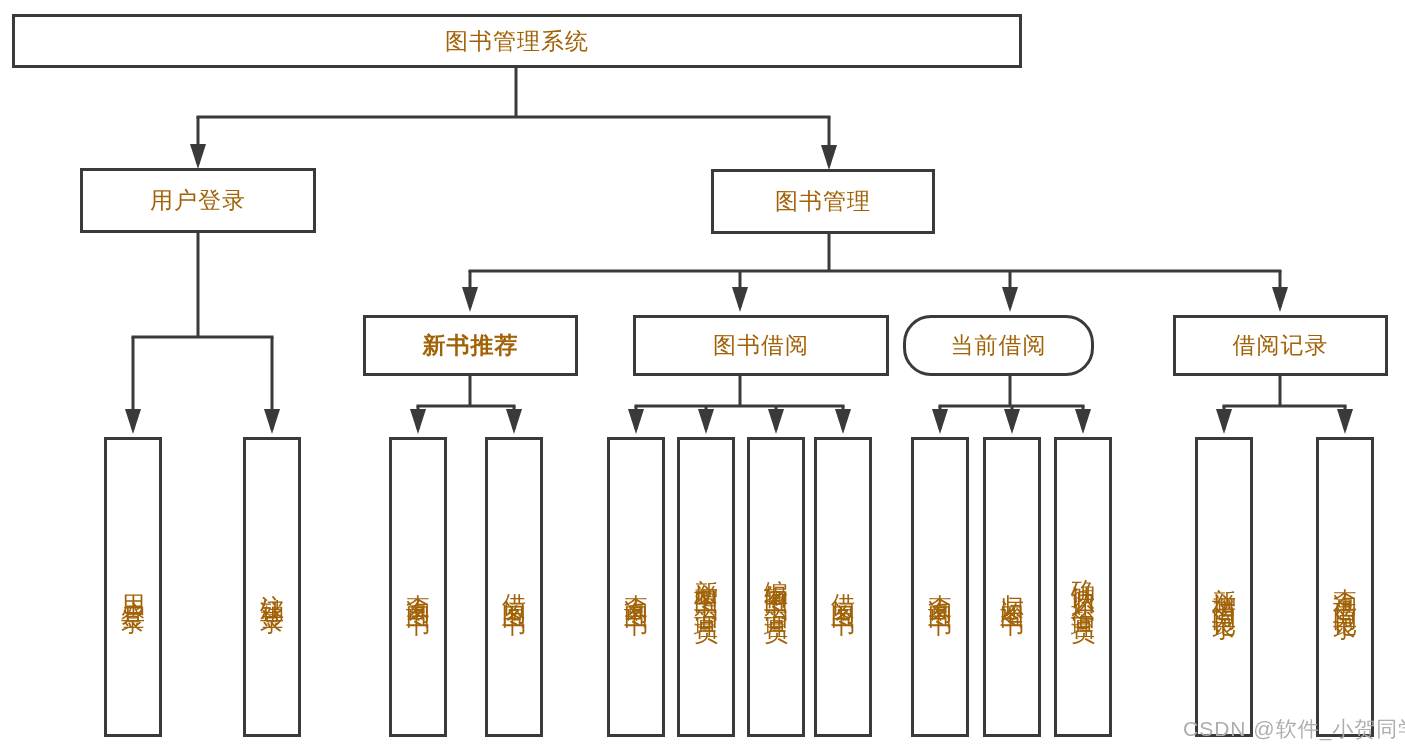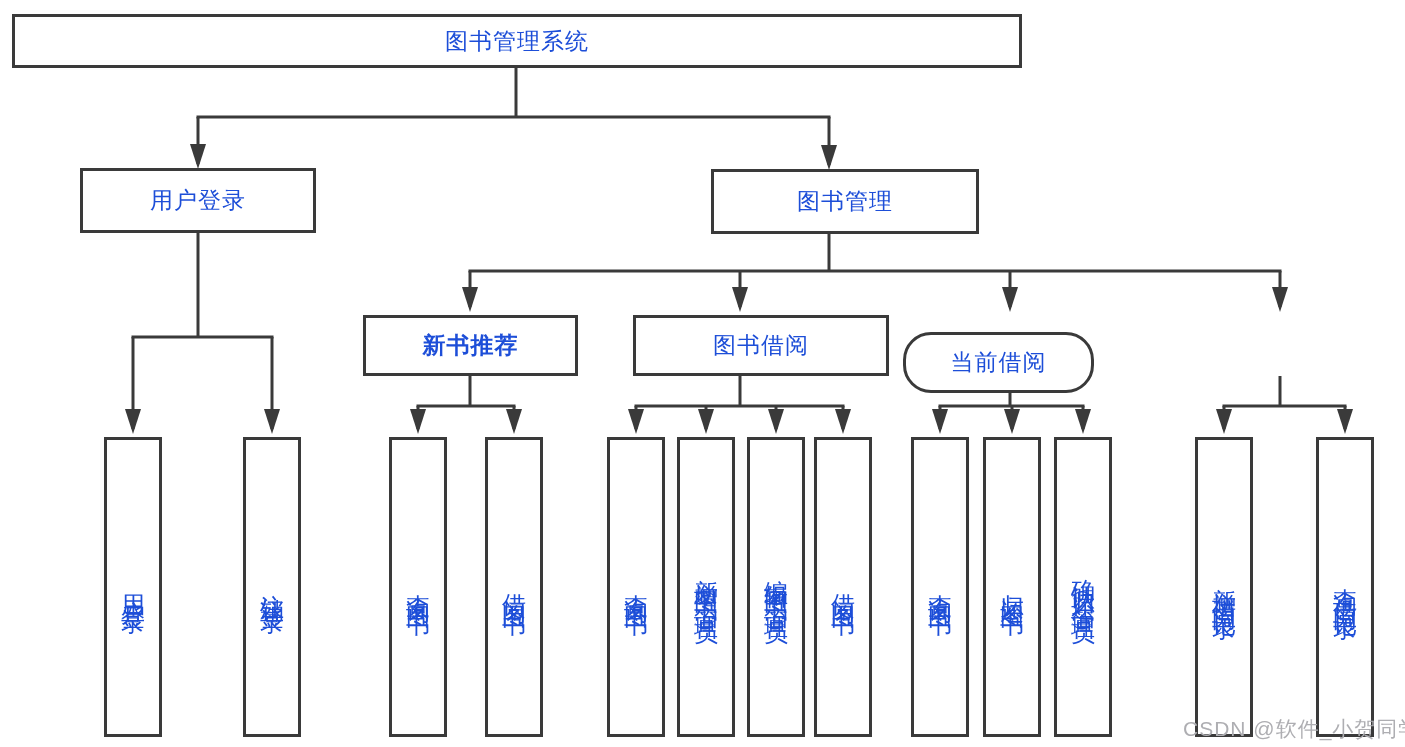--- a/index.html
+++ b/index.html
@@ -19,21 +19,21 @@
     position: absolute;
     left: 0;
     top: 0;
     z-index: 0;
   }
   .node {
     position: absolute;
     box-sizing: border-box;
     border: 3px solid #3a3a3a;
     background: #ffffff;
-    color: #1d4ed8;
+    color: #a16207;
     display: flex;
     align-items: center;
     justify-content: center;
     z-index: 1;
     line-height: 1;
   }
   .hlabel {
     font-size: 23px;
     letter-spacing: 1px;
   }
@@ -117,32 +117,35 @@
     </g>
   </svg>
 
   <div class="node root-label" style="left:12px; top:14px; width:1010px; height:54px;">
     <span>图书管理系统</span>
   </div>
 
   <div class="node hlabel" style="left:80px; top:168px; width:236px; height:65px;">
     <span>用户登录</span>
   </div>
-  <div class="node hlabel" style="left:711px; top:169px; width:268px; height:65px;align-items:center;">
+  <div class="node hlabel" style="left:711px; top:169px; width:224px; height:65px;align-items:center;">
     <span>图书管理</span>
   </div>
 
   <div class="node hlabel" style="left:363px; top:315px; width:215px; height:61px;font-weight:bold;">
     <span>新书推荐</span>
   </div>
   <div class="node hlabel" style="left:633px; top:315px; width:256px; height:61px;">
     <span>图书借阅</span>
   </div>
-  <div class="node hlabel" style="left:903px; top:332px; width:191px; height:61px;border-radius:28px;">
+  <div class="node hlabel" style="left:903px; top:315px; width:191px; height:61px;border-radius:28px;">
     <span>当前借阅</span>
+  </div>
+  <div class="node hlabel" style="left:1173px; top:315px; width:215px; height:61px;">
+    <span>借阅记录</span>
   </div>
 
   <div class="node leaf" style="left:104px; top:437px; width:58px; height:300px;">
     <span>用户登录</span>
   </div>
   <div class="node leaf" style="left:243px; top:437px; width:58px; height:300px;">
     <span>注销登录</span>
   </div>
 
   <div class="node leaf" style="left:389px; top:437px; width:58px; height:300px;">

